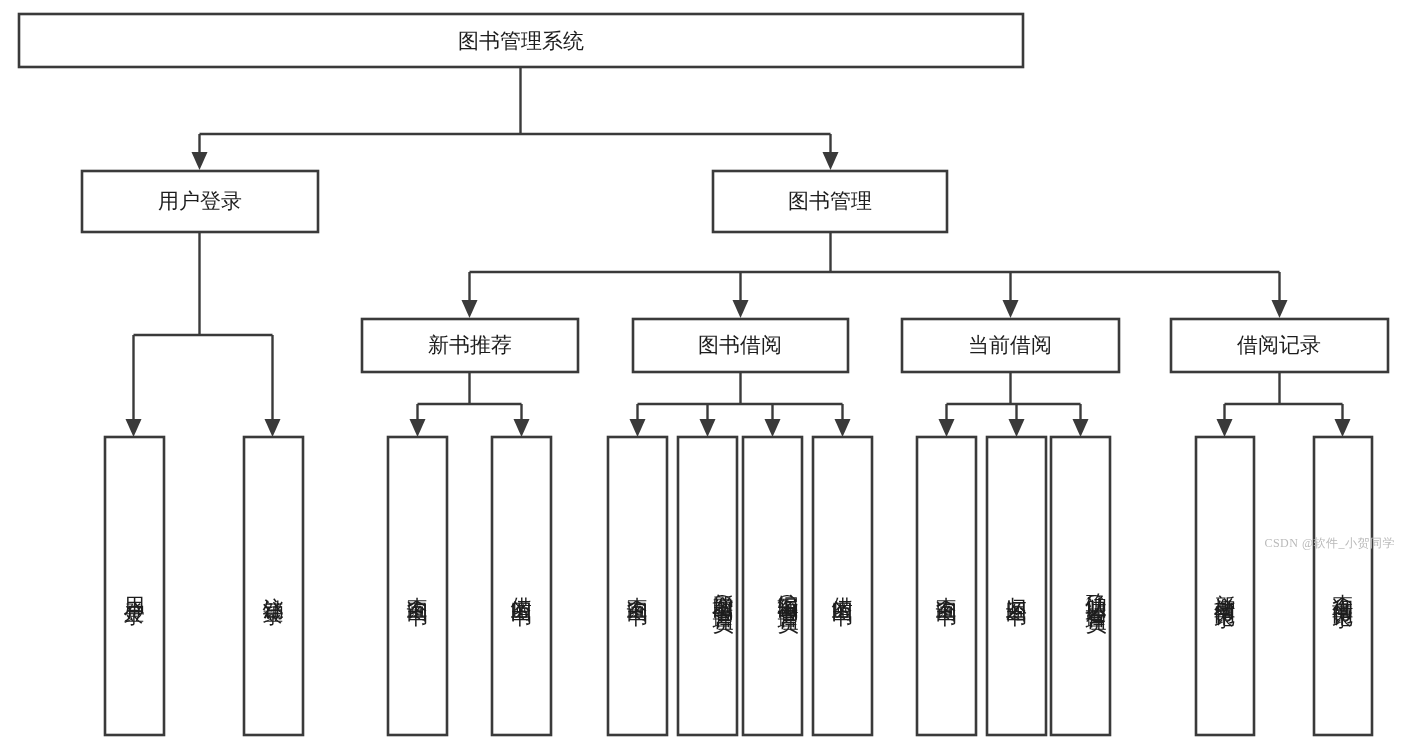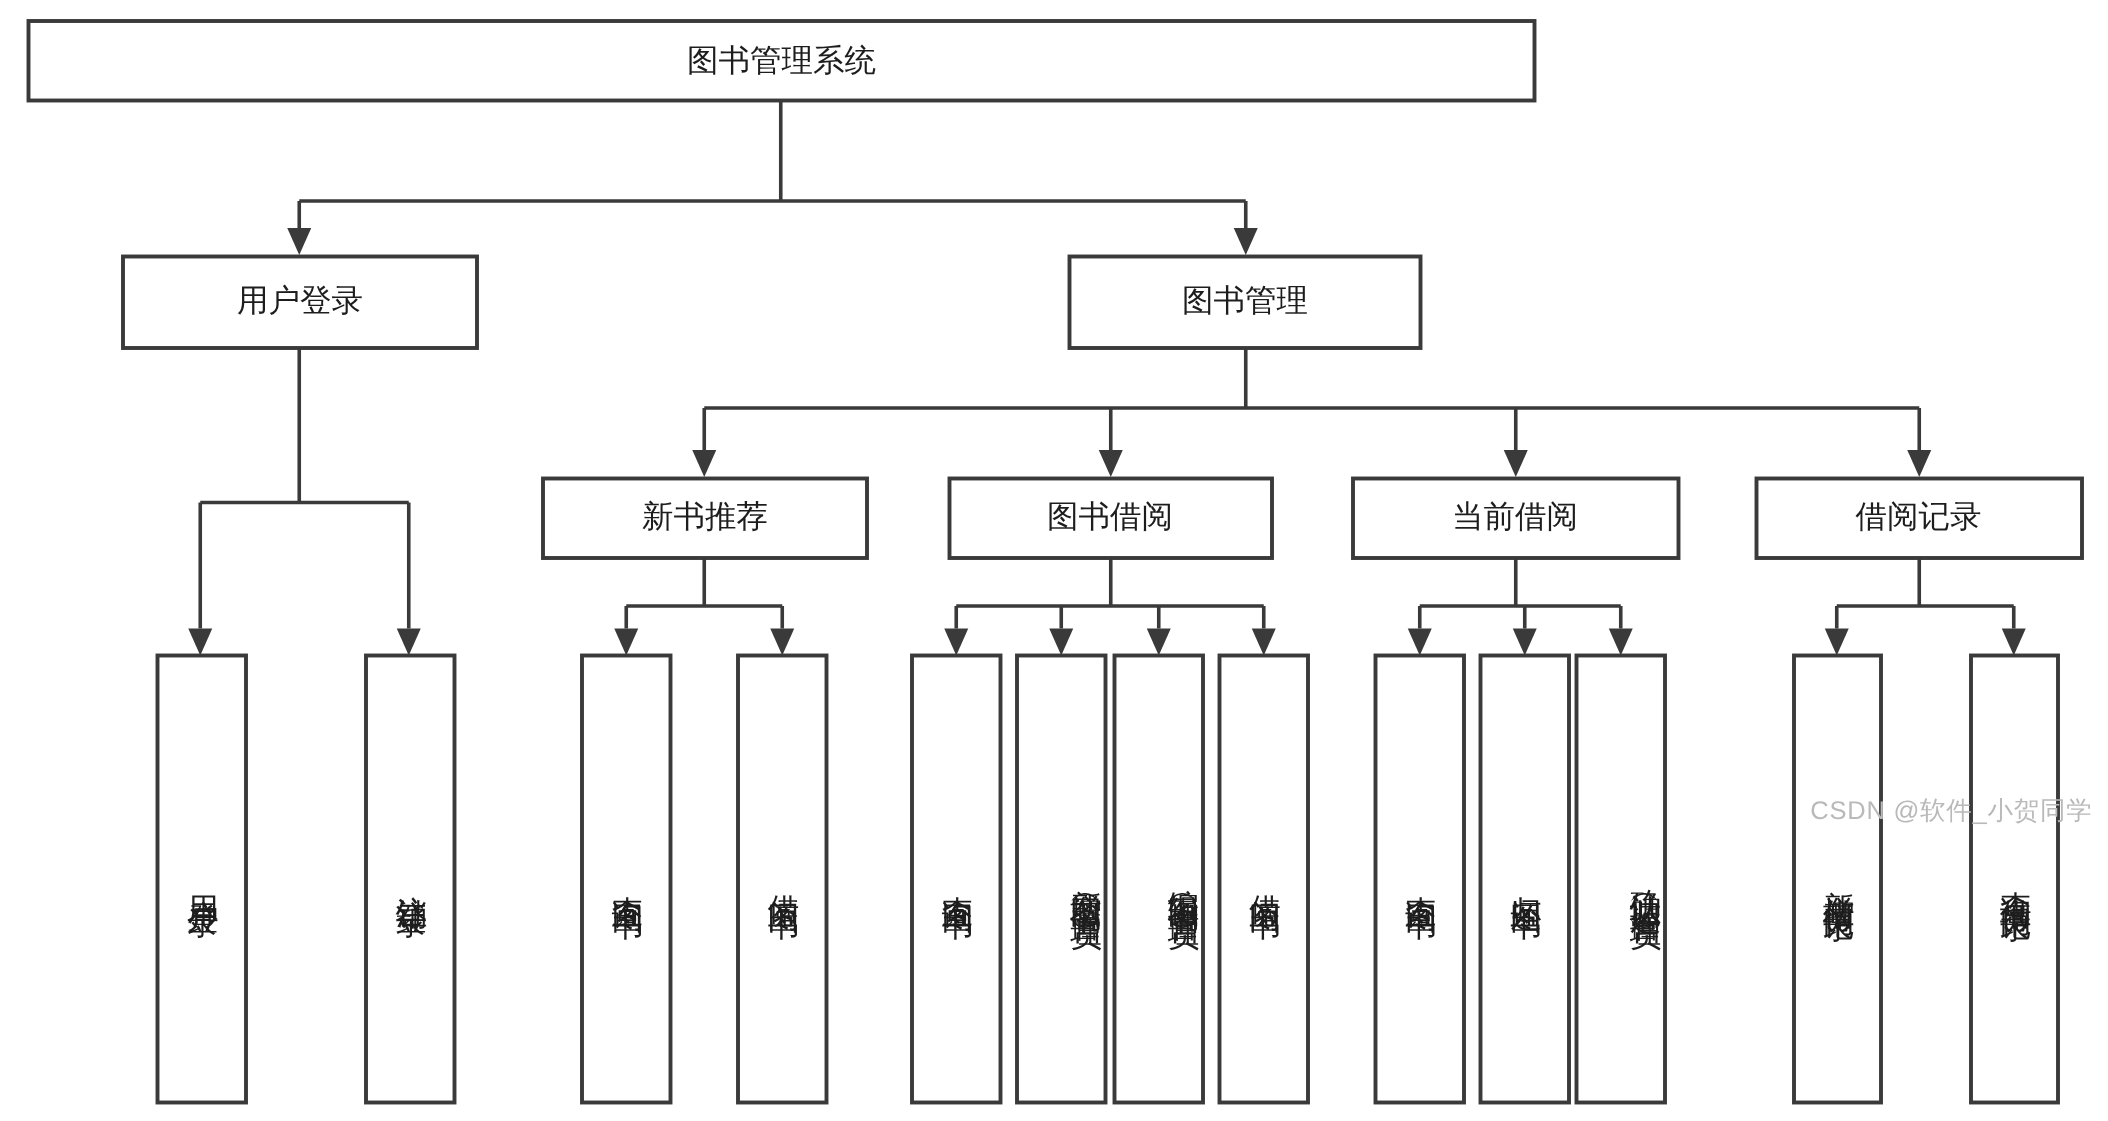--- a/index.html
+++ b/index.html
@@ -61,22 +61,22 @@
     line-height: 1.32;
     letter-spacing: 3px;
     color: #1d1d1d;
     white-space: nowrap;
     pointer-events: none;
   }
   .watermark {
     position: absolute;
     right: 10px;
     bottom: 6px;
-    font-family: Liberation Sans, sans-serif;
-    font-size: 17px;
+    font-family: Liberation Serif, serif;
+    font-size: 12px;
     color: #b9b9b9;
     letter-spacing: 0.5px;
     white-space: nowrap;
   }
 </style>
 </head>
 <body>
 
 <div id="diagram-root">
 

